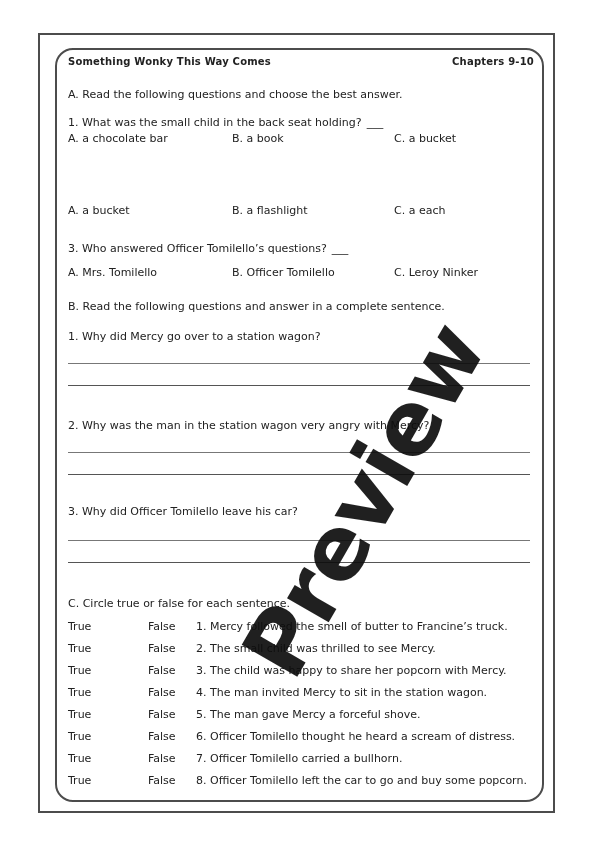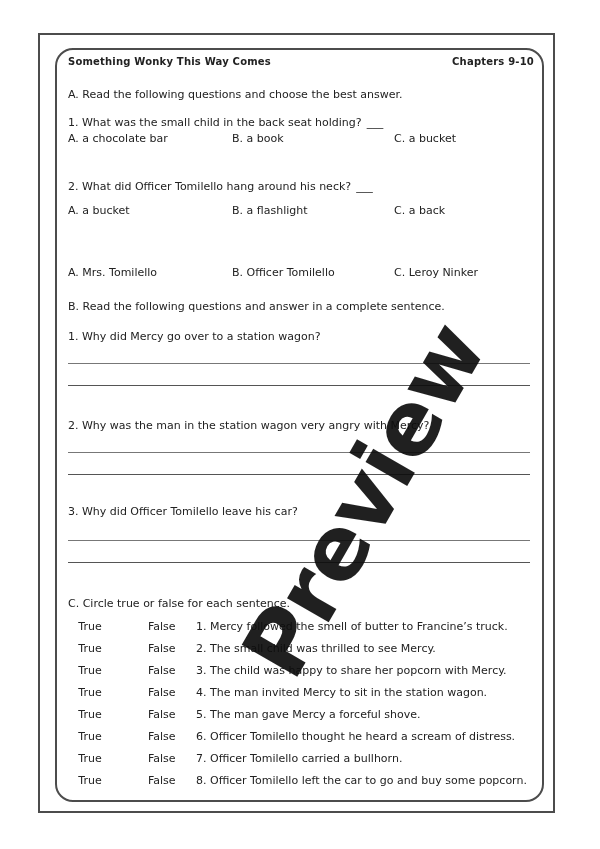--- a/index.html
+++ b/index.html
@@ -17,21 +17,21 @@
   }
   .t {
     position:absolute; left:68px; font-size:11px; color:#222222;
     white-space:nowrap; line-height:14px;
   }
   .title { font-weight:bold; font-size:10px; letter-spacing:0.2px; }
   .title-right { left:auto; right:66px;margin-left:24px; }
   .blank { margin-left:5px; }
   .oA { display:inline-block; width:164px; }
   .oB { display:inline-block; width:162px; }
-  .tfT { display:inline-block; width:44px;text-align:center; }
+  .tfT { display:inline-block; width:44px; }
   .tfF { display:inline-block; width:48px;margin-left:36px; }
   .ansline {
     position:absolute; left:68px; width:462px; height:0;
     border-top:1px solid #555555;
   }
   .ansline.light { border-top-color:#777777; }
   .watermark {
     position:absolute; left:364px; top:500px;
     transform:translate(-50%,-50%) rotate(-60deg);
     font-size:88px; font-weight:bold; color:rgba(13,13,13,0.92);
@@ -49,25 +49,25 @@
   <div class="t title" style="top:55px">Something Wonky This Way Comes</div>
   <div class="t title title-right" style="top:55px">Chapters 9-10</div>
 
   <div class="t" style="top:88px">A. Read the following questions and choose the best answer.</div>
 
   <div class="t" style="top:116px"><span>1. What was the small child in the back seat holding?</span><span class="blank">___</span></div>
   <div class="t" style="top:132px">
     <span class="oA">A. a chocolate bar</span><span class="oB">B. a book</span><span>C. a bucket</span>
   </div>
 
-  <div class="t" style="top:180px"><span>2. What did Officer Tomilello hang around his neck?</span><span class="blank">___</span></div>
   <div class="t" style="top:204px">
-    <span class="oA">A. a bucket</span><span class="oB">B. a flashlight</span><span>C. a back</span>
+    <span class="oA">A. a bucket</span><span class="oB">B. a flashlight</span><span>C. a each</span>
   </div>
 
+  <div class="t" style="top:242px"><span>3. Who answered Officer Tomilello’s questions?</span><span class="blank">___</span></div>
   <div class="t" style="top:300px">B. Read the following questions and answer in a complete sentence.</div>
 
   <div class="t" style="top:266px">
     <span class="oA">A. Mrs. Tomilello</span><span class="oB">B. Officer Tomilello</span><span>C. Leroy Ninker</span>
   </div>
 
   <div class="t" style="top:330px">1. Why did Mercy go over to a station wagon?</div>
   <div class="ansline light" style="top:363px"></div>
   <div class="ansline" style="top:385px"></div>
 

